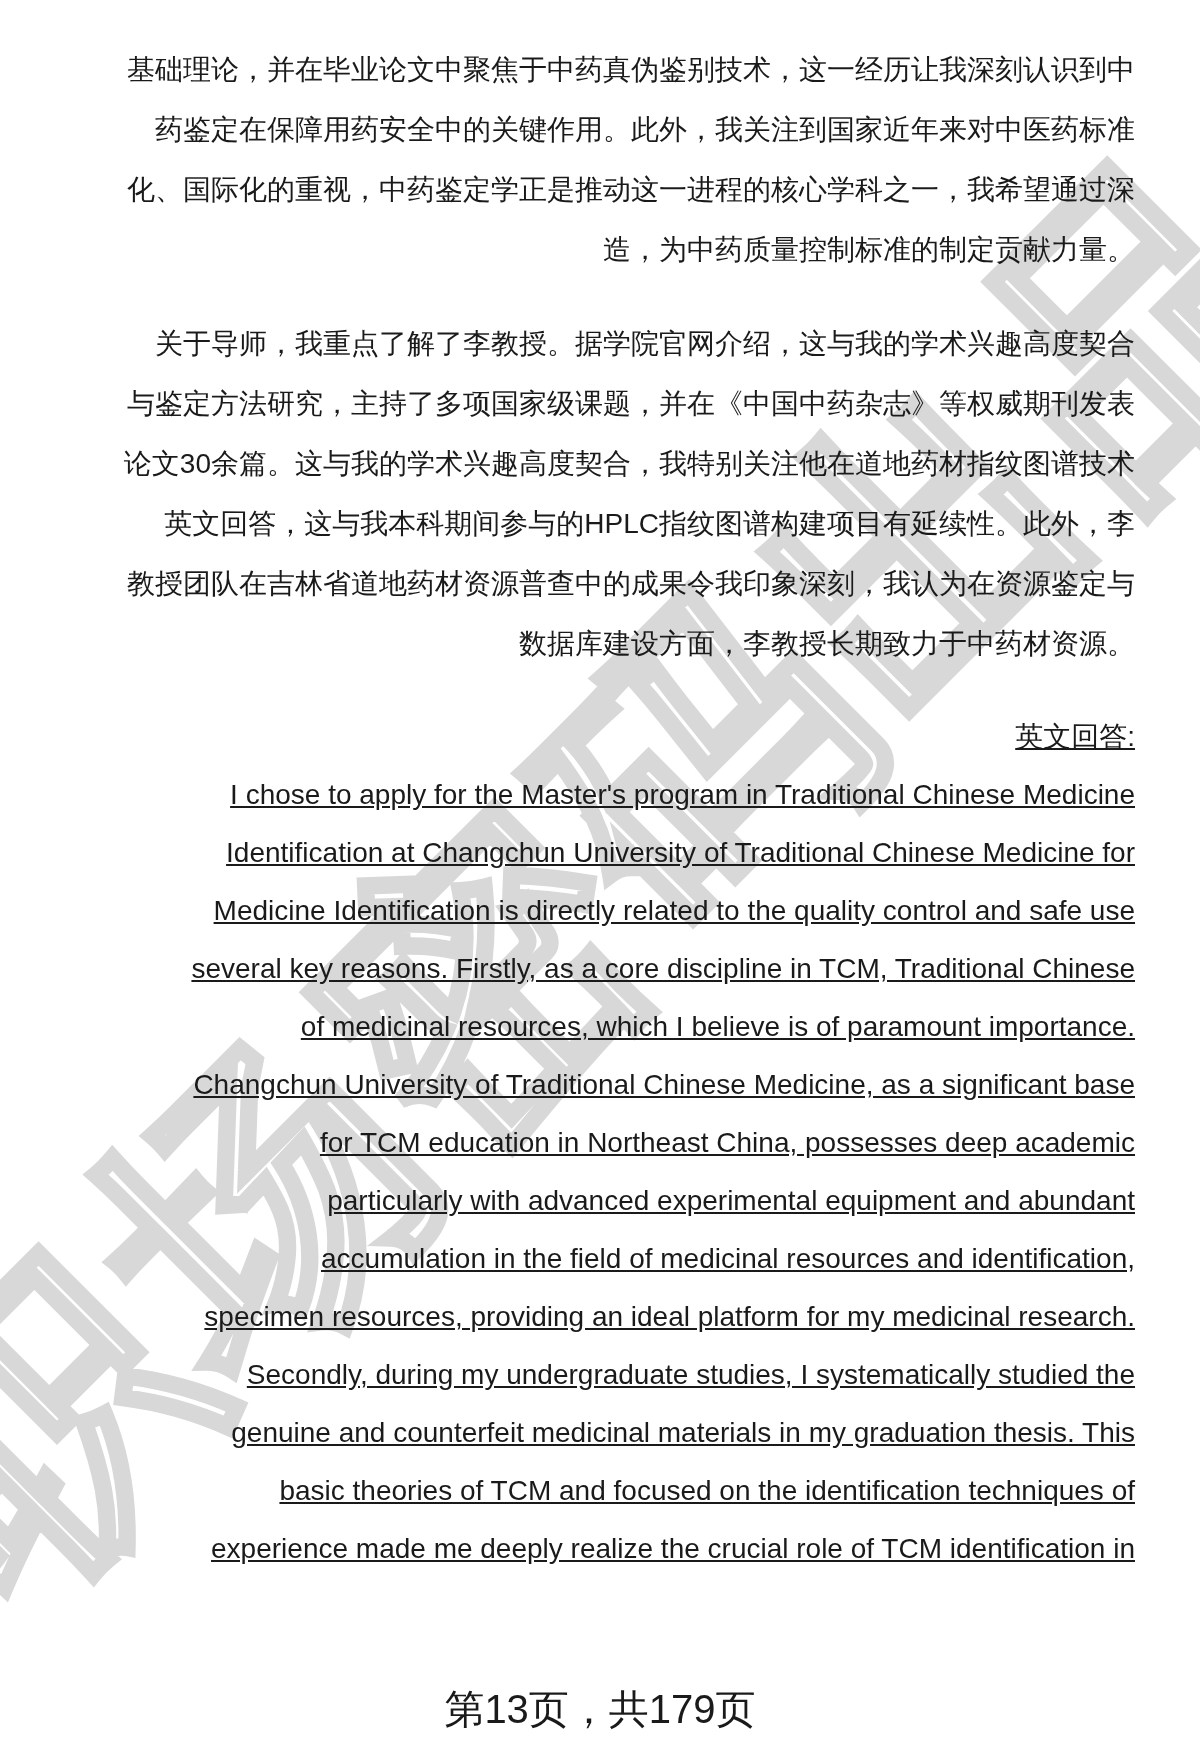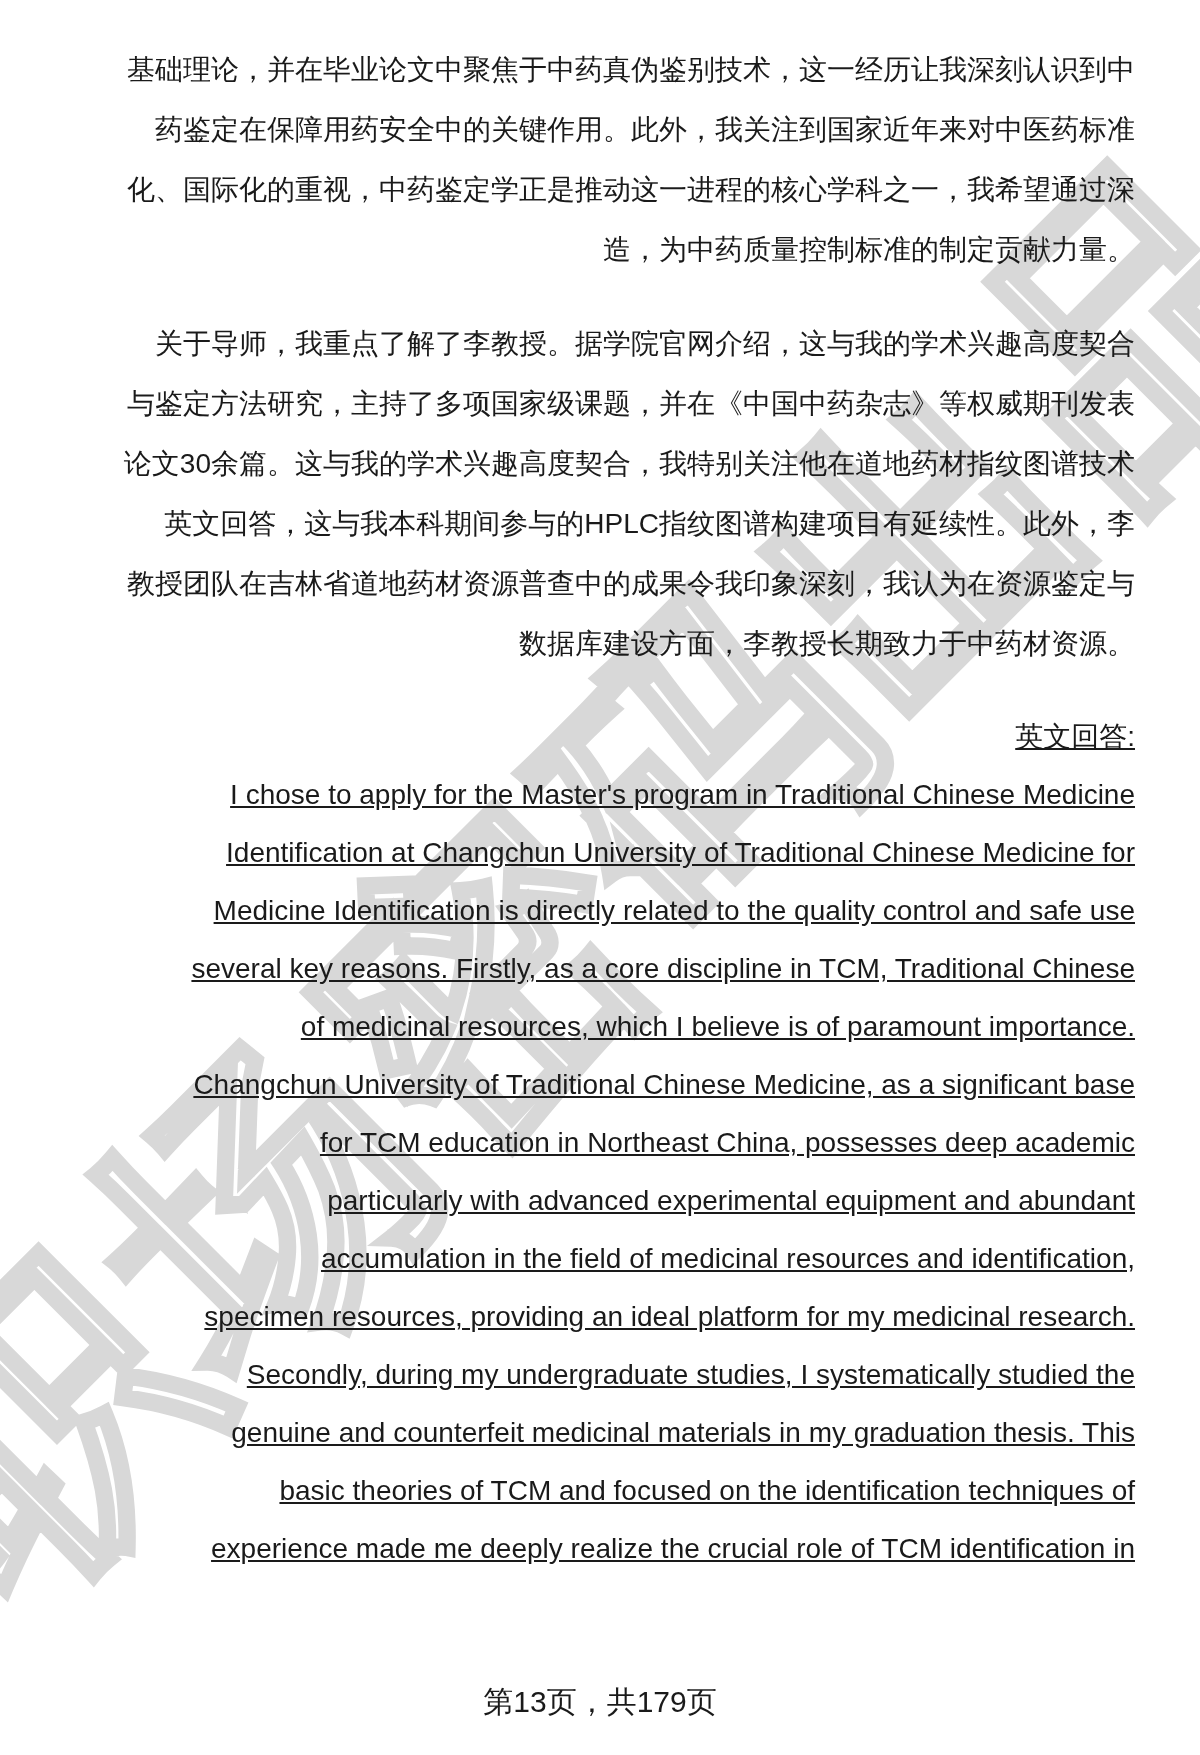--- a/index.html
+++ b/index.html
@@ -48,21 +48,21 @@
   }
   .line {
     white-space: nowrap;
   }
   .footer {
     position: absolute;
     left: 0;
     right: 0;
     top: 1682px;
     text-align: center;
-    font-size: 30px;
+    font-size: 40px;
     color: #1a1a1a;
     z-index: 1;
   }
 </style>
 </head>
 <body>
 
 <div class="page">
   <div class="watermark">职场密码出品</div>
 

